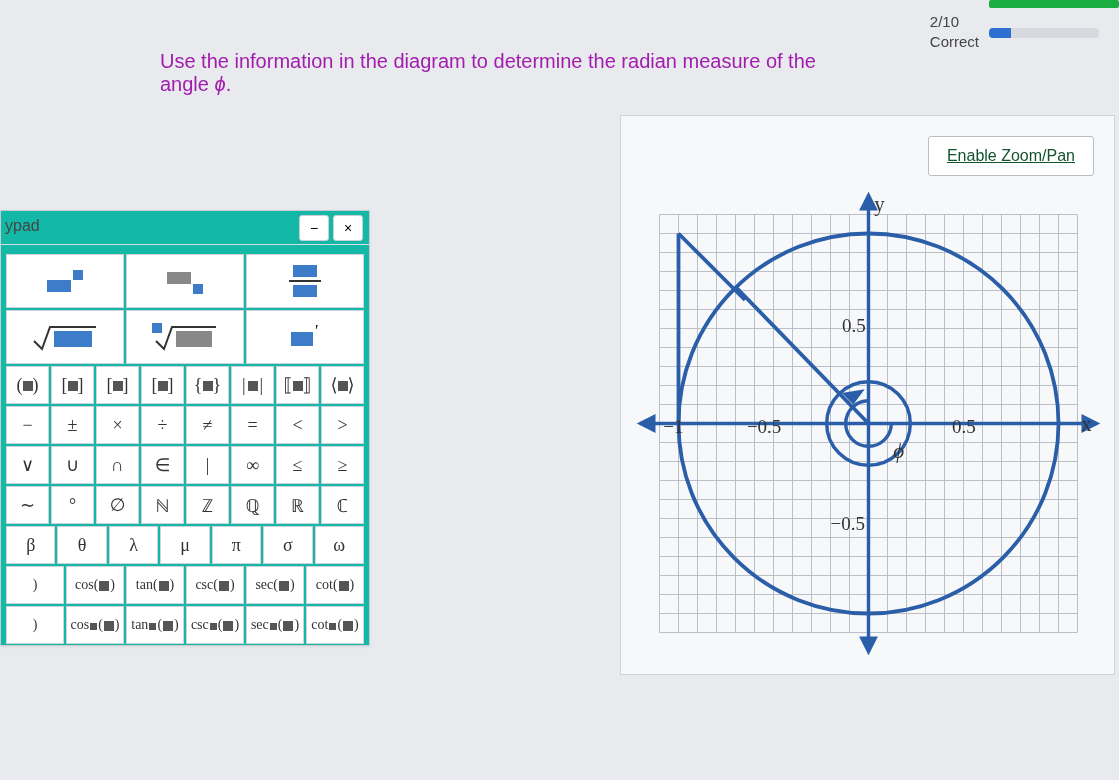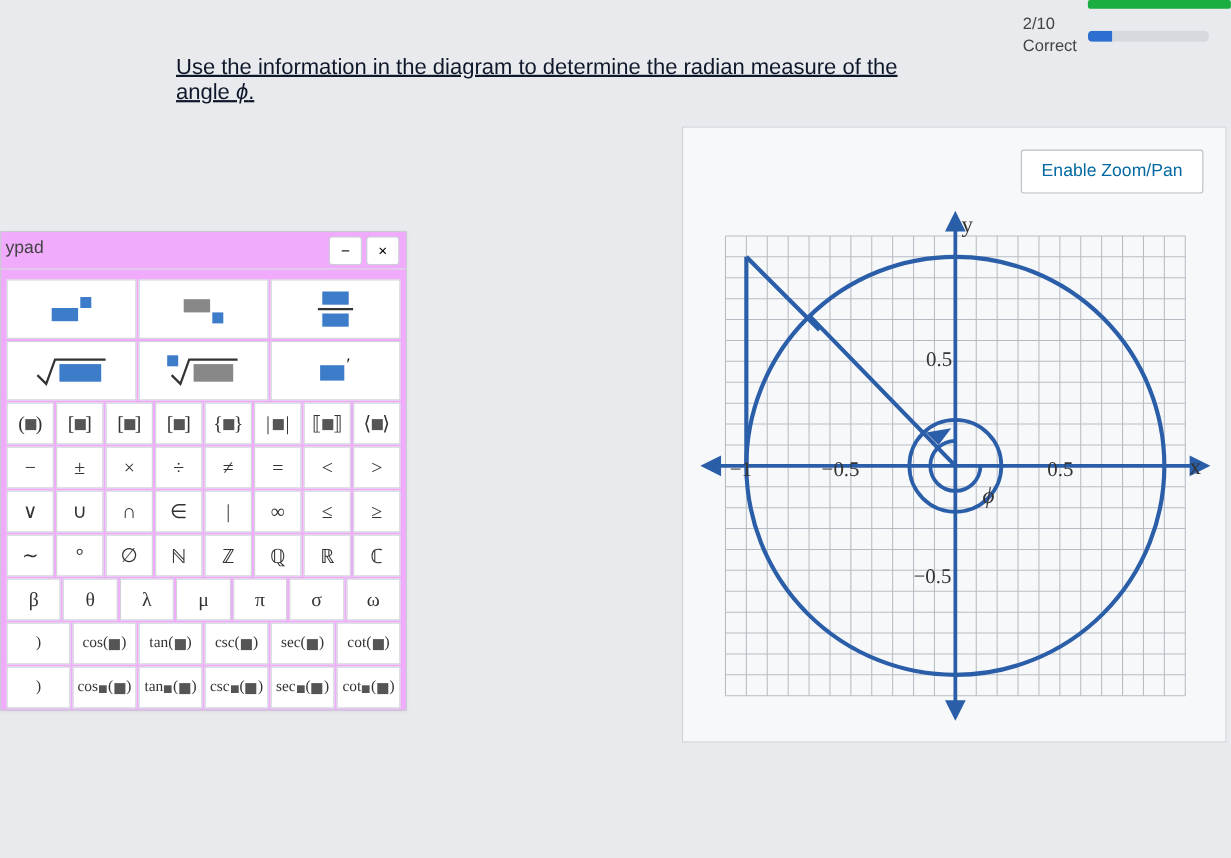--- a/index.html
+++ b/index.html
@@ -45,22 +45,21 @@
     width: 20%;
     height: 100%;
     background: #2d6fd1;
   }
   .question-text {
     position: absolute;
     top: 50px;
     left: 160px;
     right: 260px;
     font-size: 20px;
-    color: #0f172a;
-    text-decoration: underline;
+    color: #a21caf;
   }
   .question-text .phi { font-style: italic; }
   
   .diagram-panel {
     position: absolute;
     top: 115px;
     left: 620px;
     width: 495px;
     height: 560px;
     background: #f7f8fa;
@@ -68,37 +67,38 @@
   }
   .zoom-btn {
     position: absolute;
     top: 20px;
     right: 20px;
     padding: 10px 18px;
     background: #fff;
     border: 1px solid #b9bec5;
     border-radius: 3px;
     font-size: 16px;
-    color: #0369a1;
+    color: #14532d;
     cursor: pointer;
+    text-decoration: underline;
   }
   .plot {
     position: absolute;
     top: 70px;
     left: 10px;
     width: 475px;
     height: 475px;
   }
   
   .keypad {
     position: absolute;
     top: 210px;
     left: 0;
     width: 370px;
-    background: #f0abfc;
+    background: #14b8a6;
     border: 1px solid #c8ccd2;
     border-top: 1px solid #c8ccd2;
     box-shadow: 0 1px 3px rgba(0,0,0,0.06);
   }
   .keypad-title {
     padding: 6px 8px 4px 0;
     font-size: 16px;
     color: #444;
     text-align: left;
     border-bottom: 1px solid #d9dde2;

